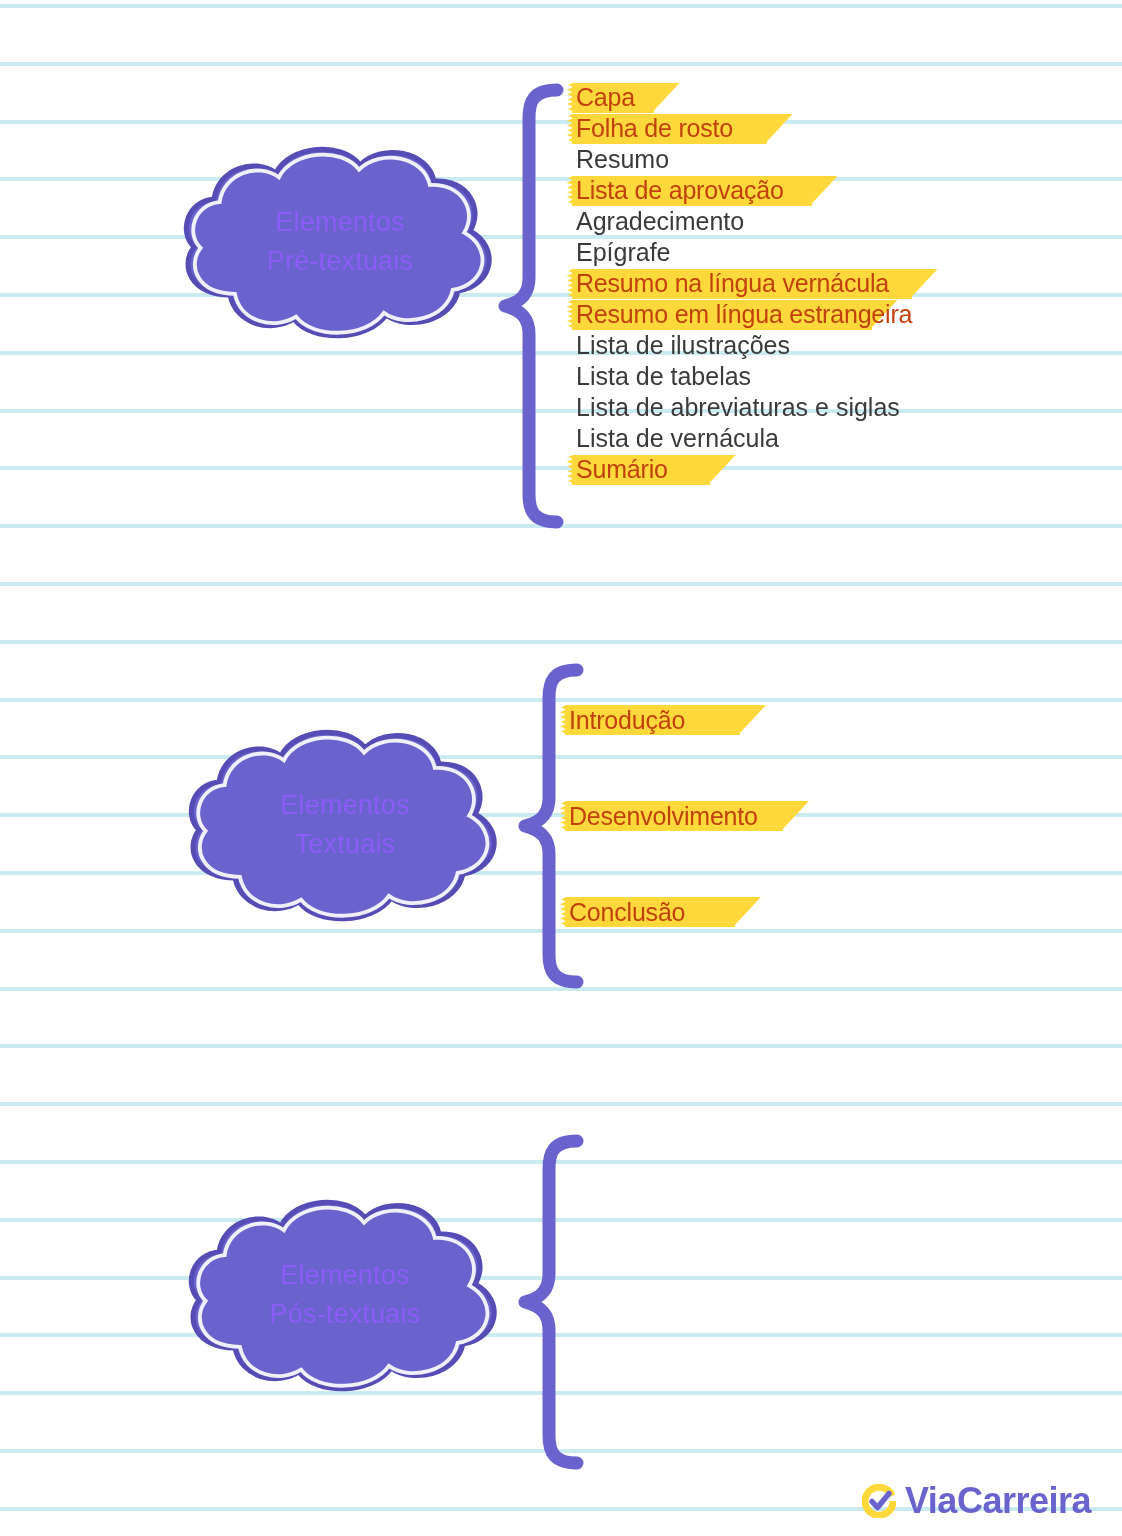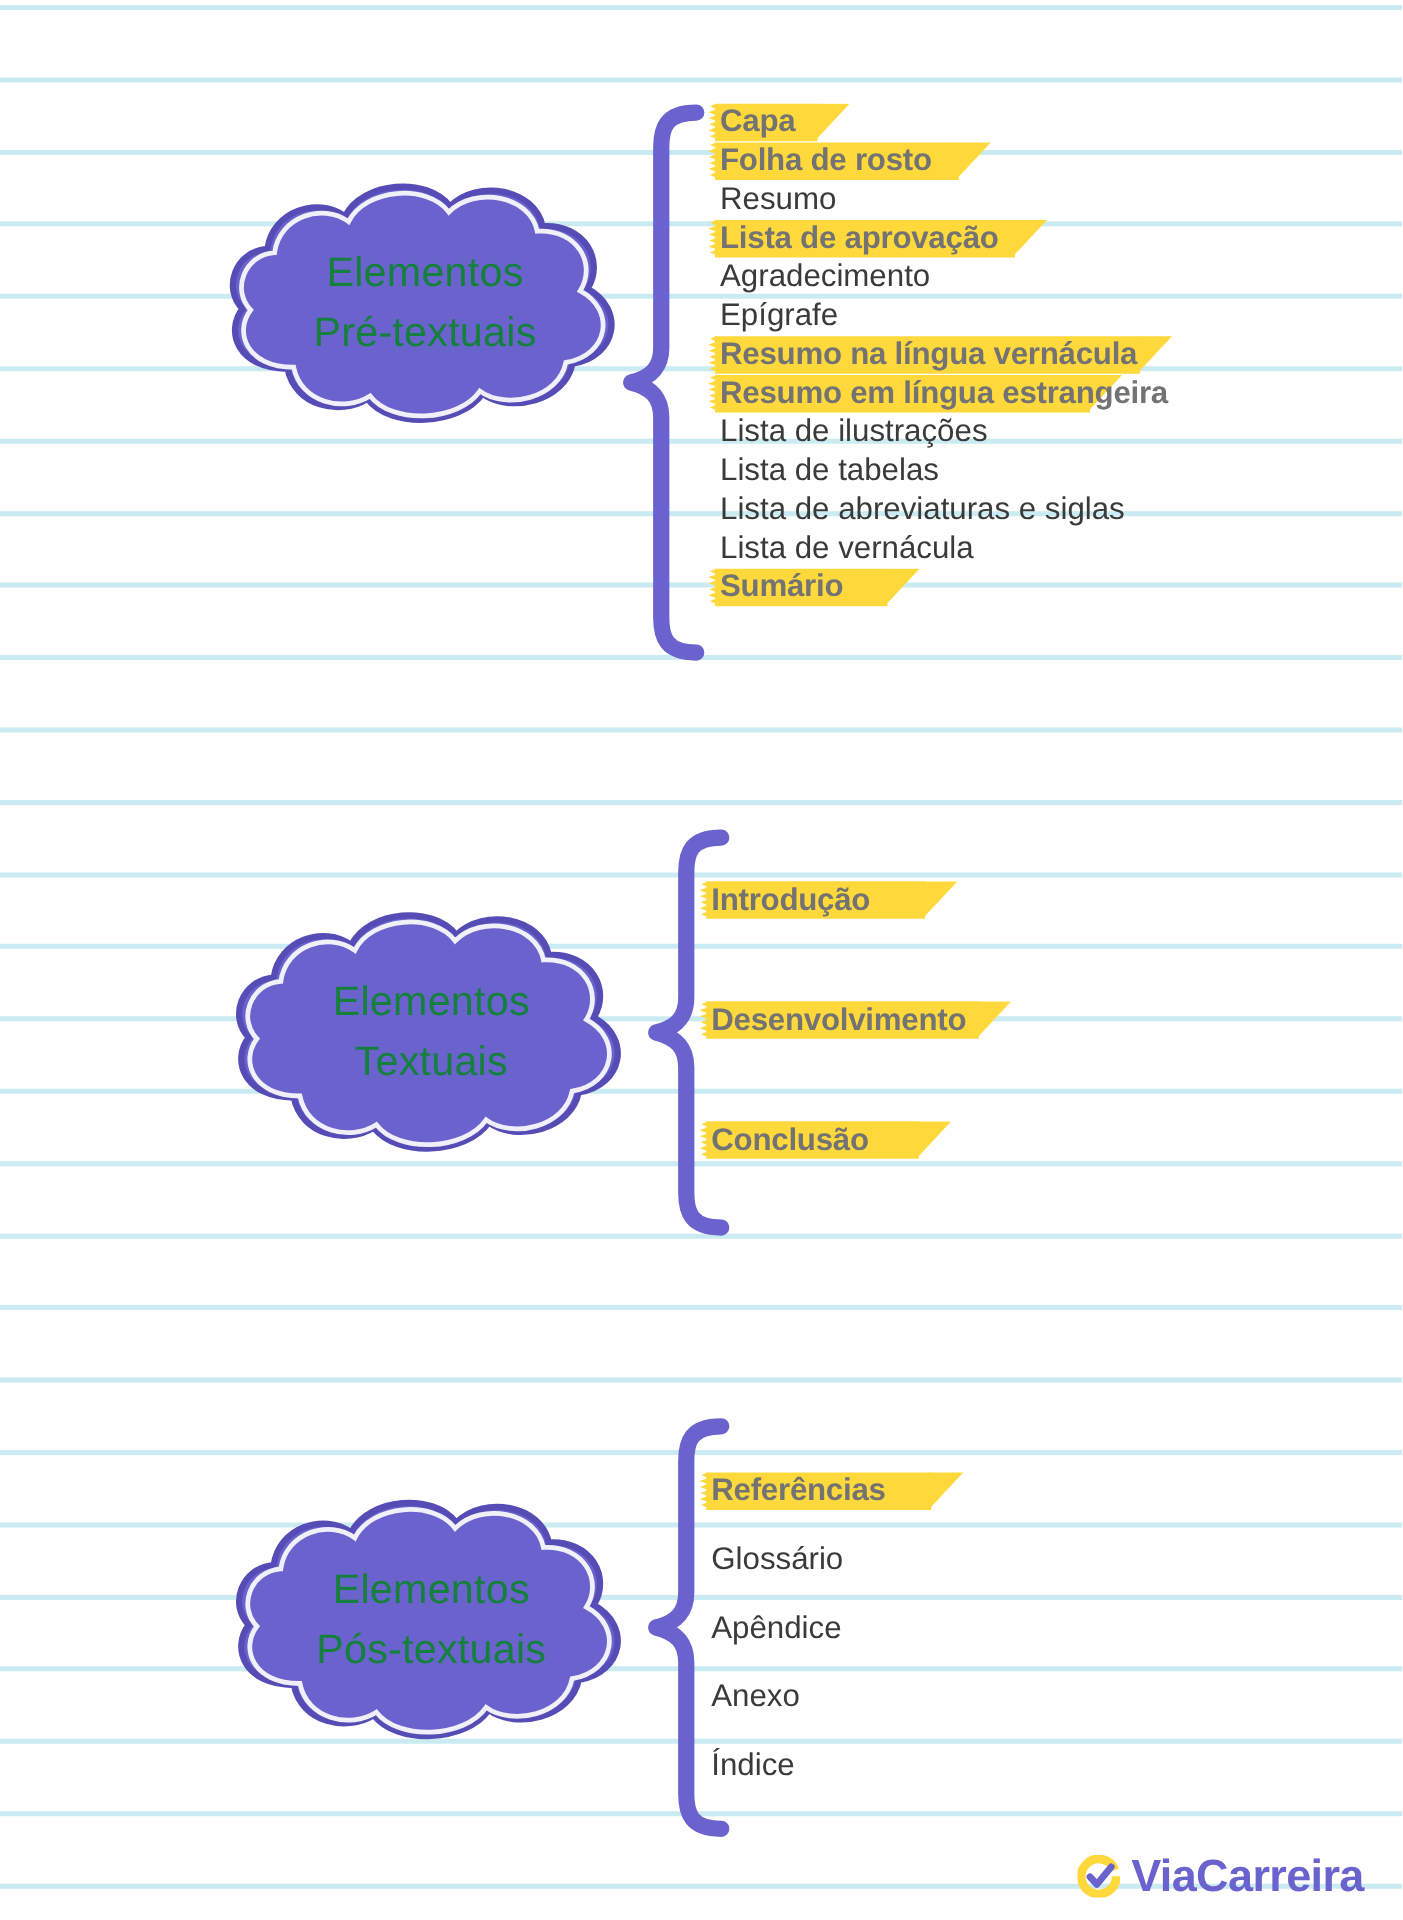--- a/index.html
+++ b/index.html
@@ -37,22 +37,22 @@
     position: absolute;
     z-index: 4;
   }
   .cloud-wrap svg { display: block; }
   .cloud-label {
     position: absolute;
     left: 0; right: 0;
     top: 50%;
     transform: translateY(-50%);
     text-align: center;
-    color: #15803d;
-    font-size: 33px;
+    color: #8b5cf6;
+    font-size: 27px;
     line-height: 1.48;
     letter-spacing: .2px;
     white-space: pre-line;
     pointer-events: none;
   }
   
   .brace {
     position: absolute;
     z-index: 4;
   }
@@ -70,22 +70,22 @@
     white-space: nowrap;
   }
   .item .txt {
     position: relative;
     z-index: 2;
     font-size: 25px;
     color: #3a3a3a;
     padding: 0 6px 0 4px;
   }
   .item.hl .txt {
-    font-weight: bold;
-    color: #737373;
+    font-weight: normal;
+    color: #c2410c;
     letter-spacing: -0.2px;
   }
   
   .item .marker {
     position: absolute;
     z-index: 1;
     left: 0;
     top: 50%;
     transform: translateY(-50%);
     height: 30px;
@@ -330,38 +330,20 @@
 Pós-textuais</div>
   </div>
 
   <div class="brace" style="left:515px; top:1133px; width:70px; height:338px;">
     <svg viewBox="0 0 70 338" width="70" height="338" aria-hidden="true">
       <path d="M62,8 C38,8 34,20 34,36 L34,141 C34,157 26,165 10,169
                C26,173 34,181 34,197 L34,302 C34,318 38,330 62,330" fill="none" stroke="#6A63CE" stroke-width="13" stroke-linecap="round" stroke-linejoin="round"></path>
     </svg>
   </div>
 
-  <div class="items spaced" style="left:565px; top:1165px;">
-      <div class="item hl">
-        <span class="marker" style="width: 180px;"></span>
-        <span class="txt">Referências</span>
-      </div>
-      <div class="item">
-        <span class="txt">Glossário</span>
-      </div>
-      <div class="item">
-        <span class="txt">Apêndice</span>
-      </div>
-      <div class="item">
-        <span class="txt">Anexo</span>
-      </div>
-      <div class="item">
-        <span class="txt">Índice</span>
-      </div>
-    </div>
 
   <div id="logo" style="left:862px; top:1480px;">
     <span class="mark">
       <svg viewBox="0 0 34 34" width="34" height="34" aria-hidden="true">
         <path d="M30,12 A14,14 0 1 0 31,17" fill="none" stroke="#FFD93B" stroke-width="7" stroke-linecap="butt"></path>
         <path d="M10,17.5 L15.5,23.5 L27,9.5" fill="none" stroke="#6A63CE" stroke-width="5.5" stroke-linecap="round" stroke-linejoin="round"></path>
       </svg>
     </span>
     <span class="word">ViaCarreira</span>
   </div>

